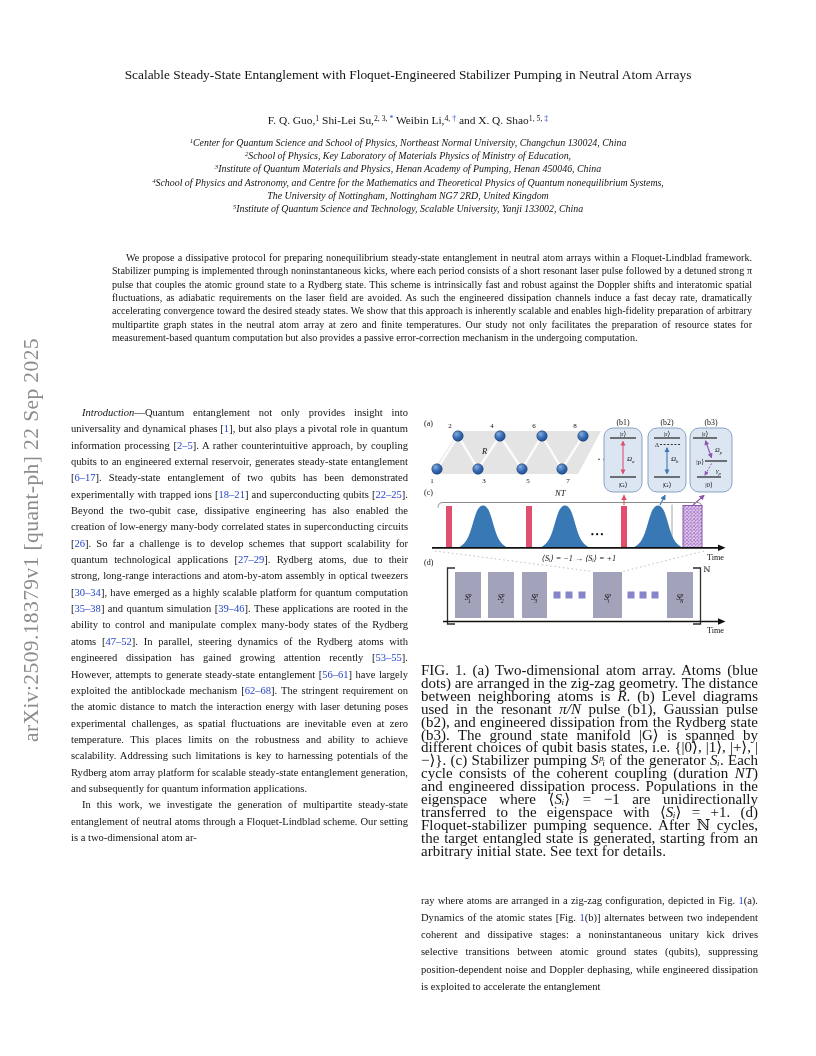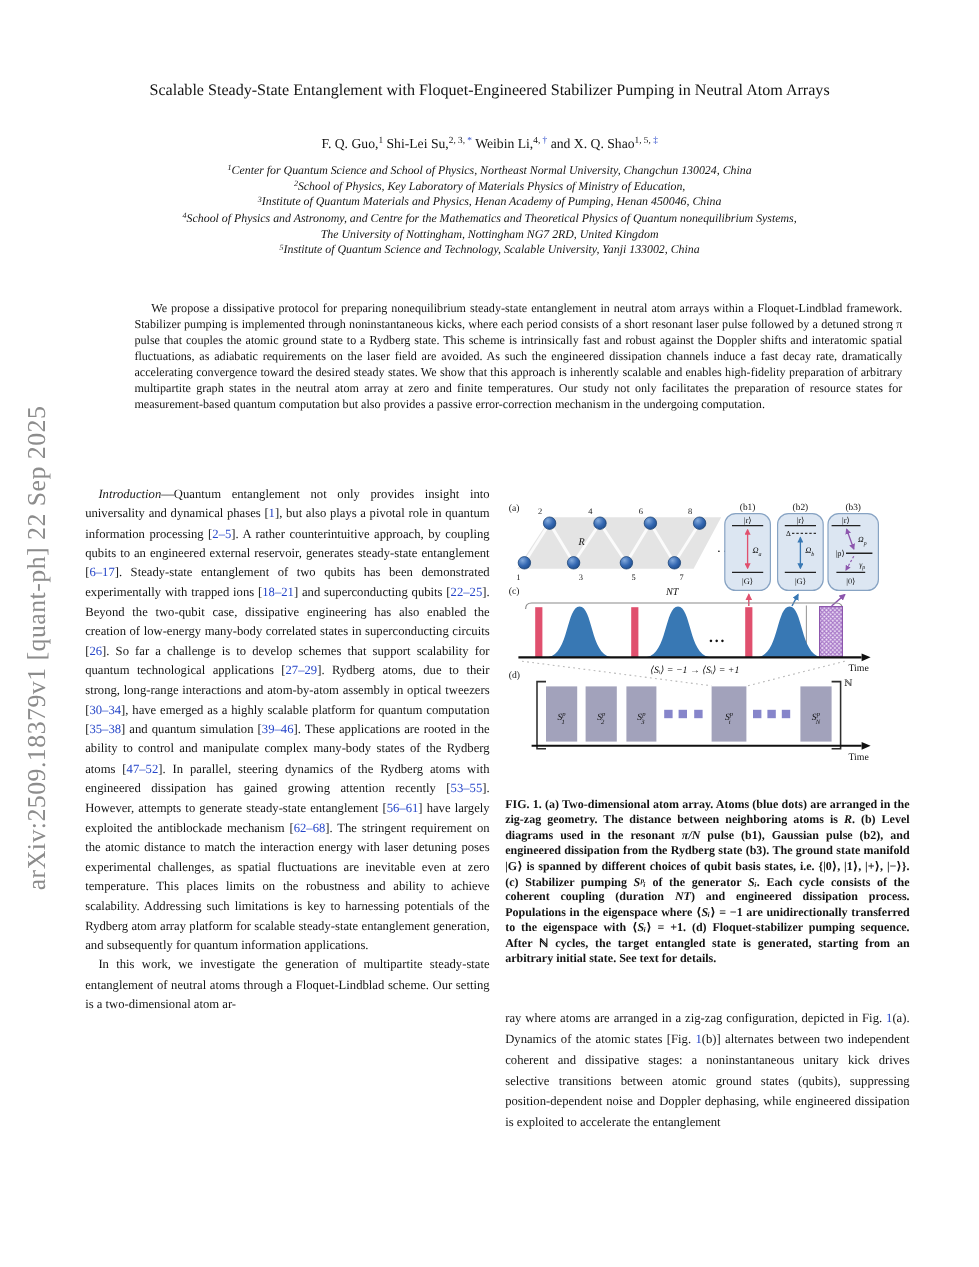--- a/index.html
+++ b/index.html
@@ -26,21 +26,21 @@
   }
   .abstract{
     position:absolute;top:251px;left:112px;width:640px;
     font-size:10.1px;line-height:13.35px;text-align:justify;text-indent:14px;
   }
   .columns{position:absolute;top:405px;left:71px;width:687px;display:flex;gap:13px;}
   .col{width:337px;}
   .para{margin:0;font-size:10.55px;line-height:16.35px;text-align:justify;}
   .indent{text-indent:11px;}
   figure{margin:9px 0 0 0;padding:0;}
-  .caption{margin-top:24px;font-size:10px;line-height:12.9px;text-align:justify;font-weight:bold;}
+  .caption{margin-top:24px;font-size:15px;line-height:12.9px;text-align:justify;}
   .rightp{margin-top:34px;line-height:17.3px;}
   .sup{font-size:68%;vertical-align:0.45em;line-height:0;}
   .cite{color:#2545c8;}
   .it{font-style:italic;}
   svg text{font-family:"Liberation Serif","DejaVu Serif","DejaVu Sans",serif;fill:#111;}
   .mlab{font-style:italic;}
 </style>
 </head>
 <body>
 

